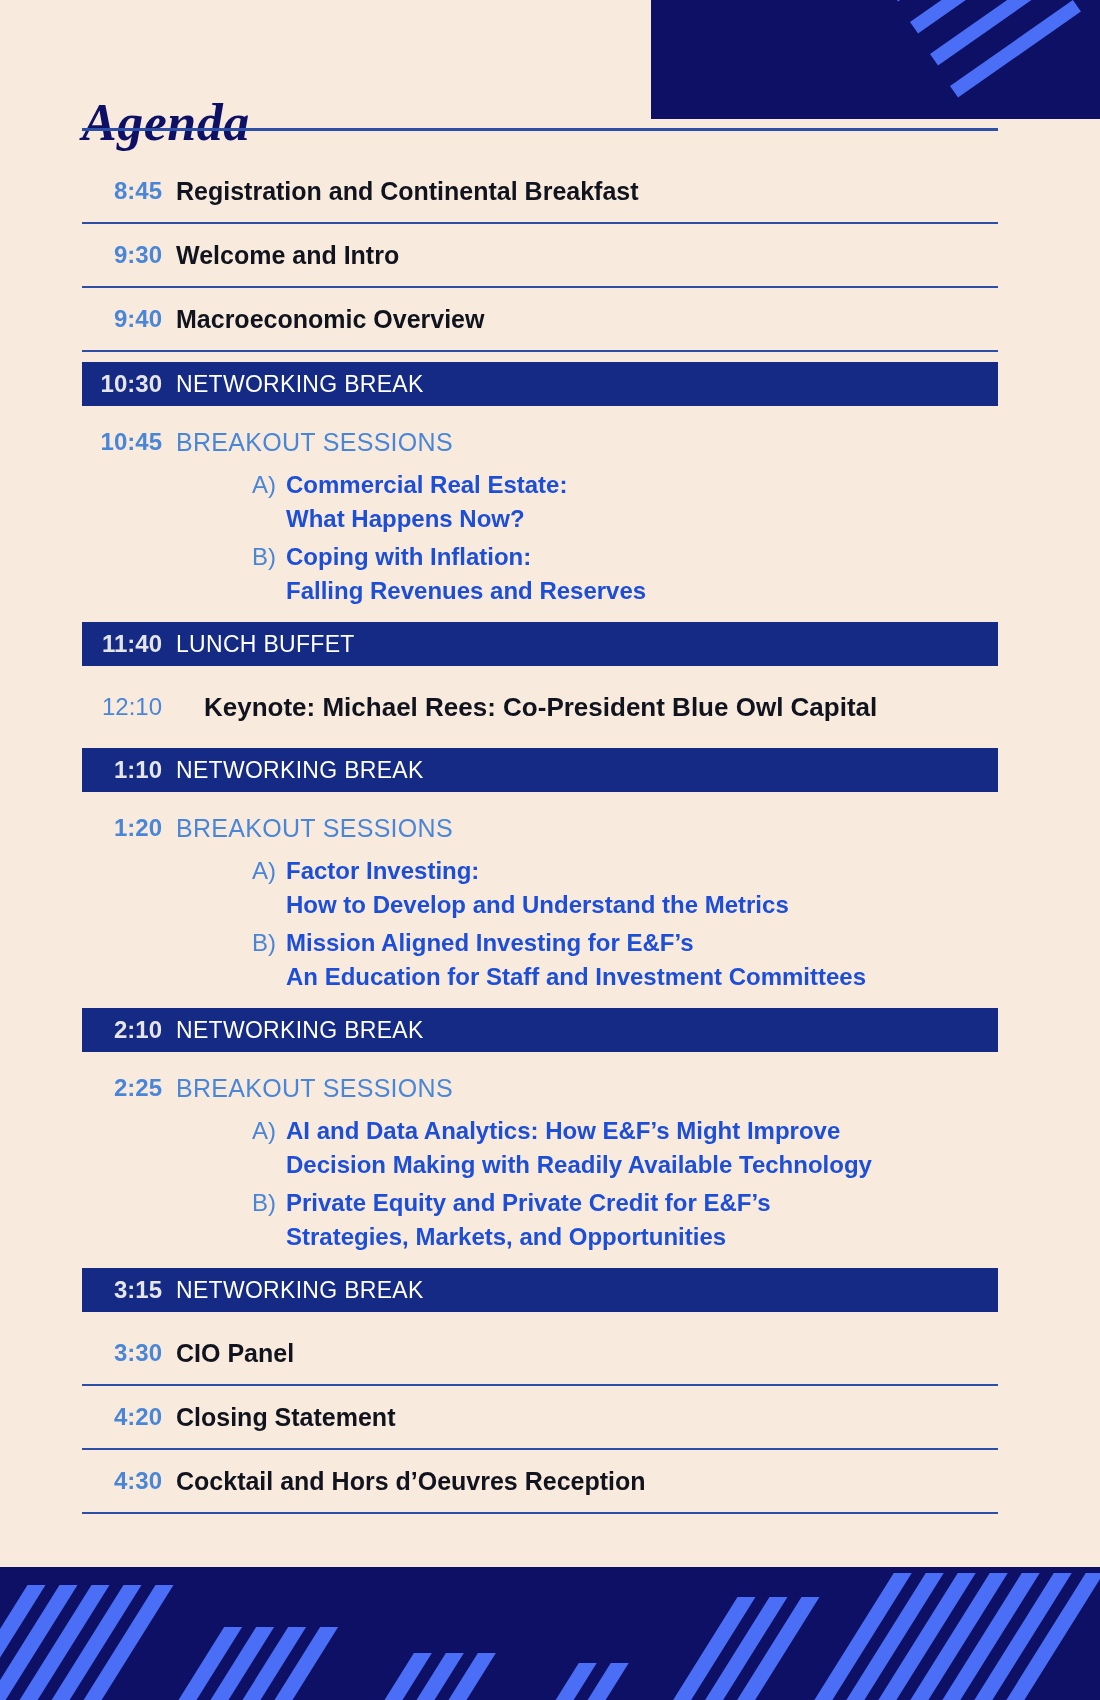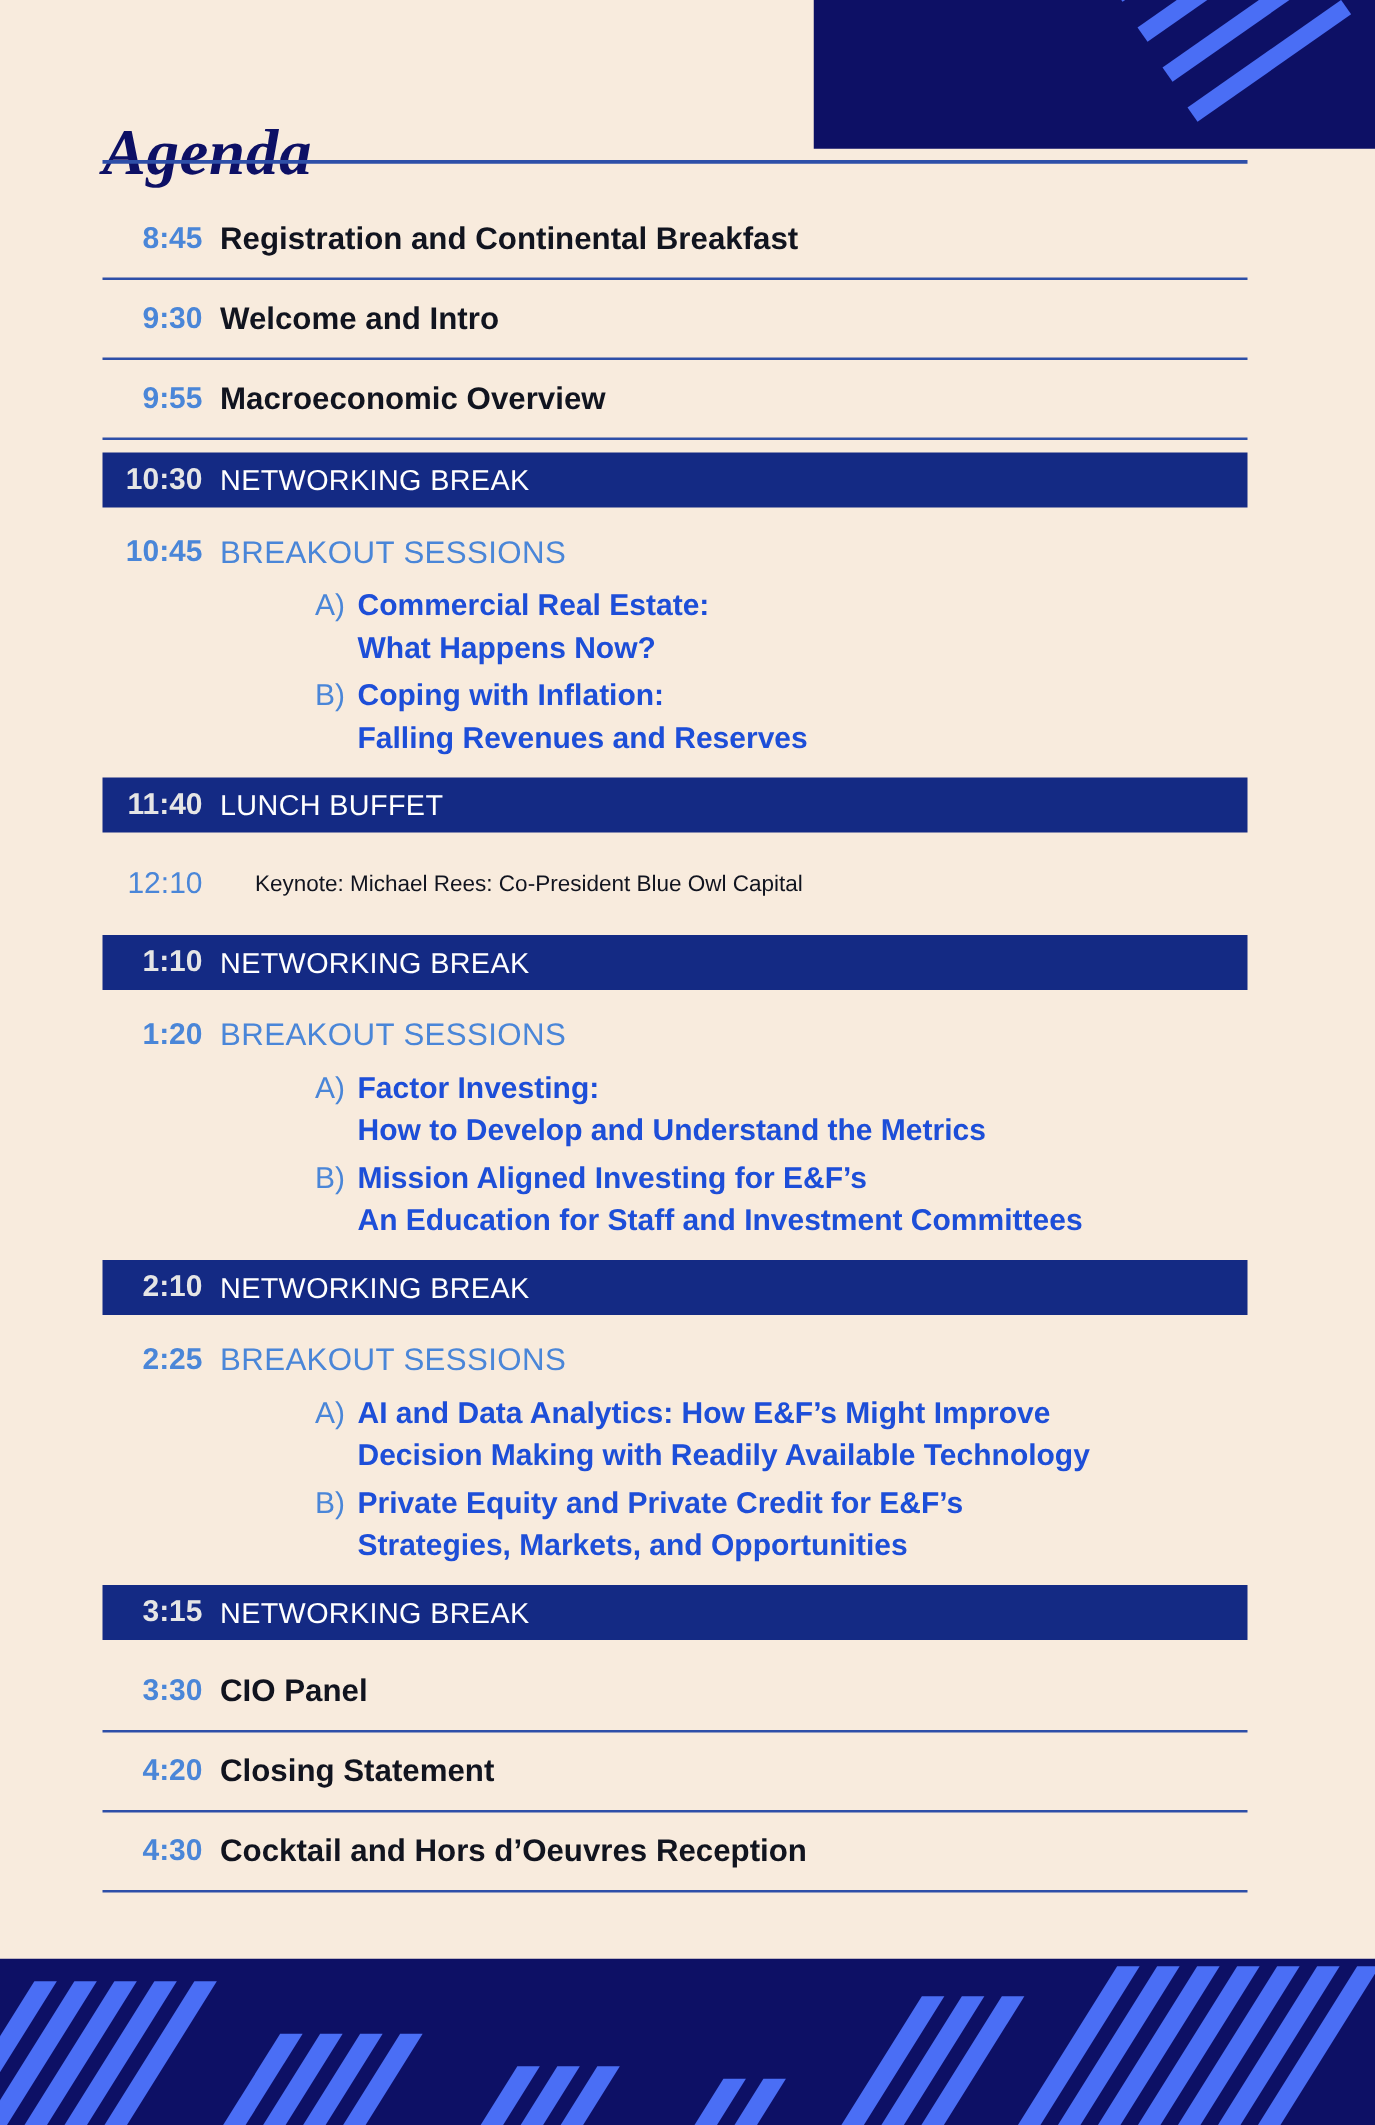--- a/index.html
+++ b/index.html
@@ -170,22 +170,22 @@
     width: 94px;
     text-align: right;
     color: #4a86d8;
     font-size: 24px;
     font-weight: normal;
     padding-right: 14px;
     box-sizing: border-box;
   }
   .row.keynote .label {
     color: #11141f;
-    font-size: 18px;
-    font-weight: normal;
+    font-size: 26px;
+    font-weight: bold;
     padding-left: 28px;
     text-align: right;
   }
 
   
   .subitem {
     display: flex;
     align-items: flex-start;
     margin-left: 94px;
     padding-left: 76px;
@@ -233,21 +233,21 @@
       <div class="time">8:45</div>
       <div class="label">Registration and Continental Breakfast</div>
     </div>
 
     <div class="row plain">
       <div class="time">9:30</div>
       <div class="label">Welcome and Intro</div>
     </div>
 
     <div class="row plain">
-      <div class="time">9:55</div>
+      <div class="time">9:40</div>
       <div class="label">Macroeconomic Overview</div>
     </div>
 
     <div class="row band">
       <div class="time">10:30</div>
       <div class="label">NETWORKING BREAK</div>
     </div>
 
     <div class="row breakout-head">
       <div class="time">10:45</div>

